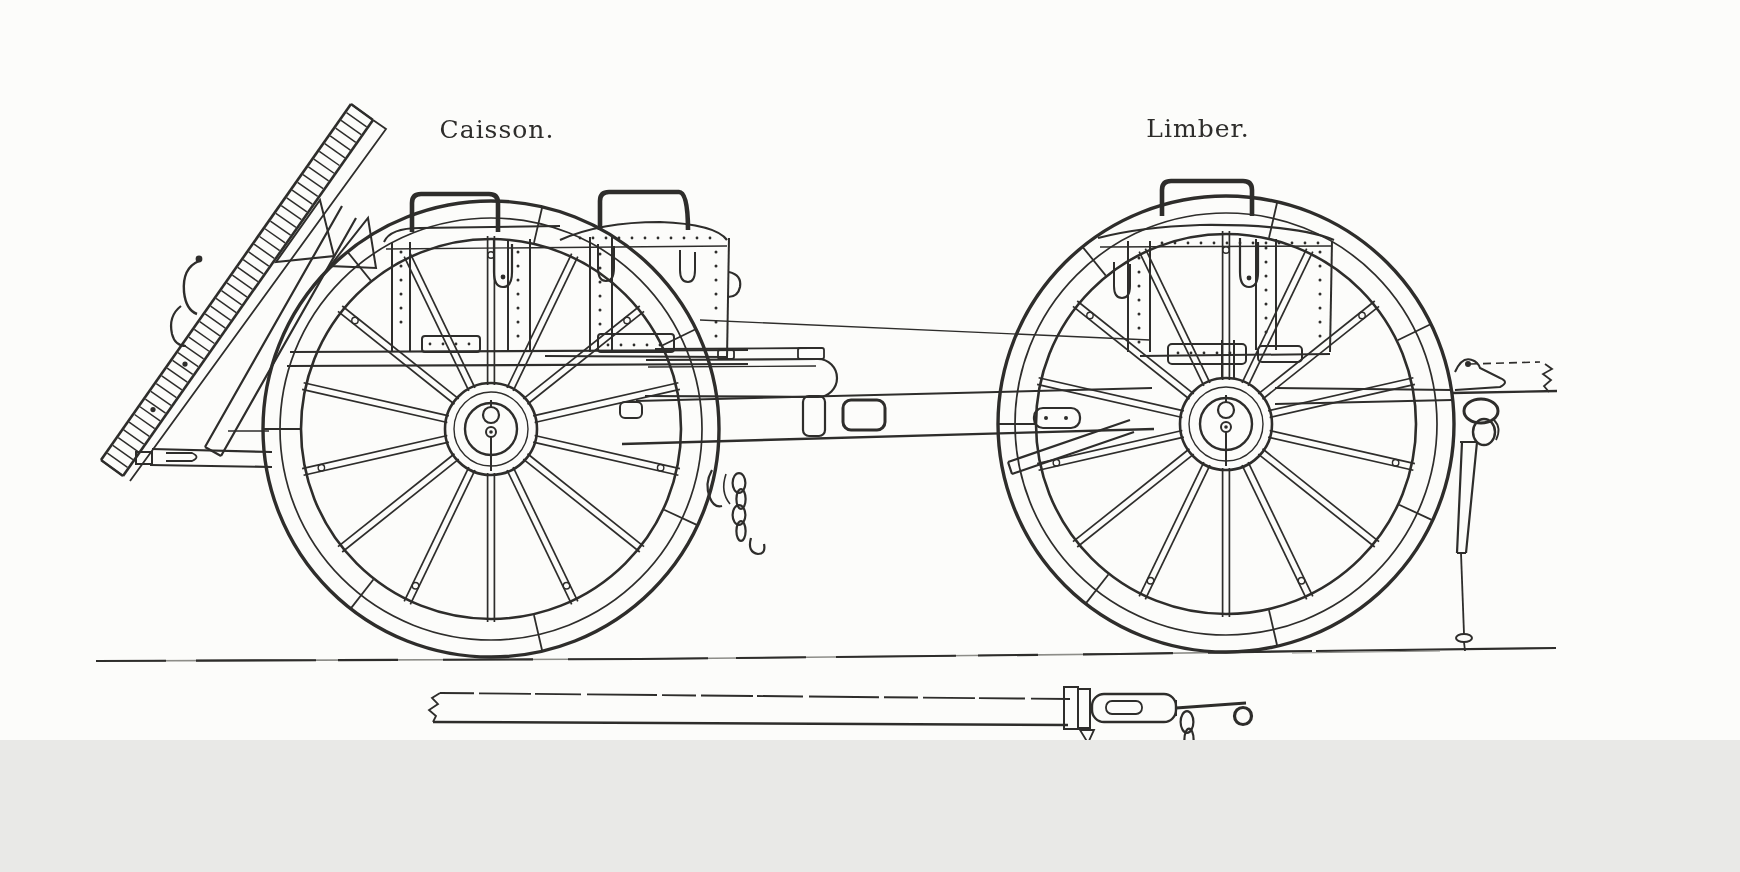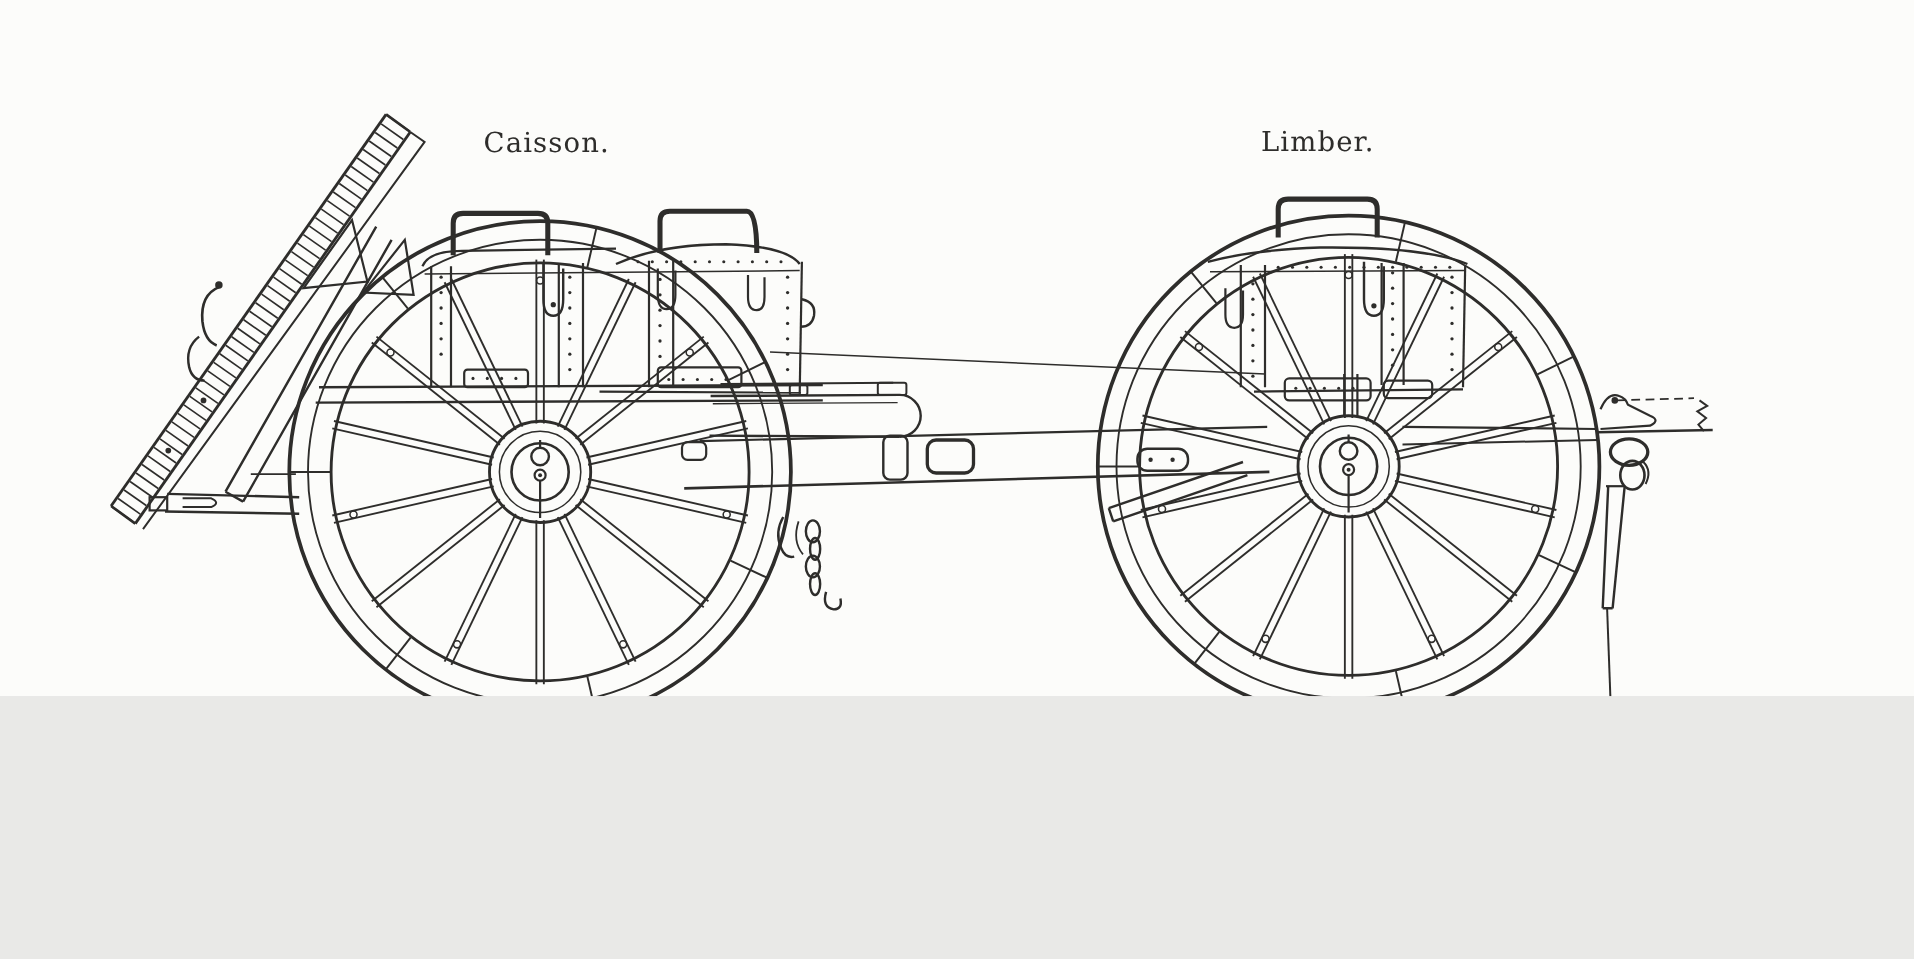--- a/index.html
+++ b/index.html
@@ -1,16 +1,16 @@
 <!DOCTYPE html>
 <html style="--paper: #fcfcfa; --ink: #2e2d2b; --ink_light: #8d8d88;"><head>
 <meta charset="utf-8">
 <style>
   html,body{margin:0;padding:0;background:#e9e9e7;}
-  .page{width:1740px;height:633px;background:var(--paper,#fcfcfa);position:relative;overflow:hidden;margin:0 auto;}
+  .page{width:1740px;height:740px;background:var(--paper,#fcfcfa);position:relative;overflow:hidden;margin:0 auto;}
   svg{display:block;stroke:var(--ink,#2e2d2b);fill:none;}
   svg .dotf{fill:var(--ink,#2e2d2b);stroke:none;}
   svg .lt{stroke:var(--ink_light,#8d8d88);}
   svg text{stroke:none;fill:var(--ink,#2e2d2b);}
   .lbl{font-family:"DejaVu Serif","Liberation Serif",serif;font-size:25px;letter-spacing:1px;}
 </style>
 </head>
 <body>
 
 <div class="page">

